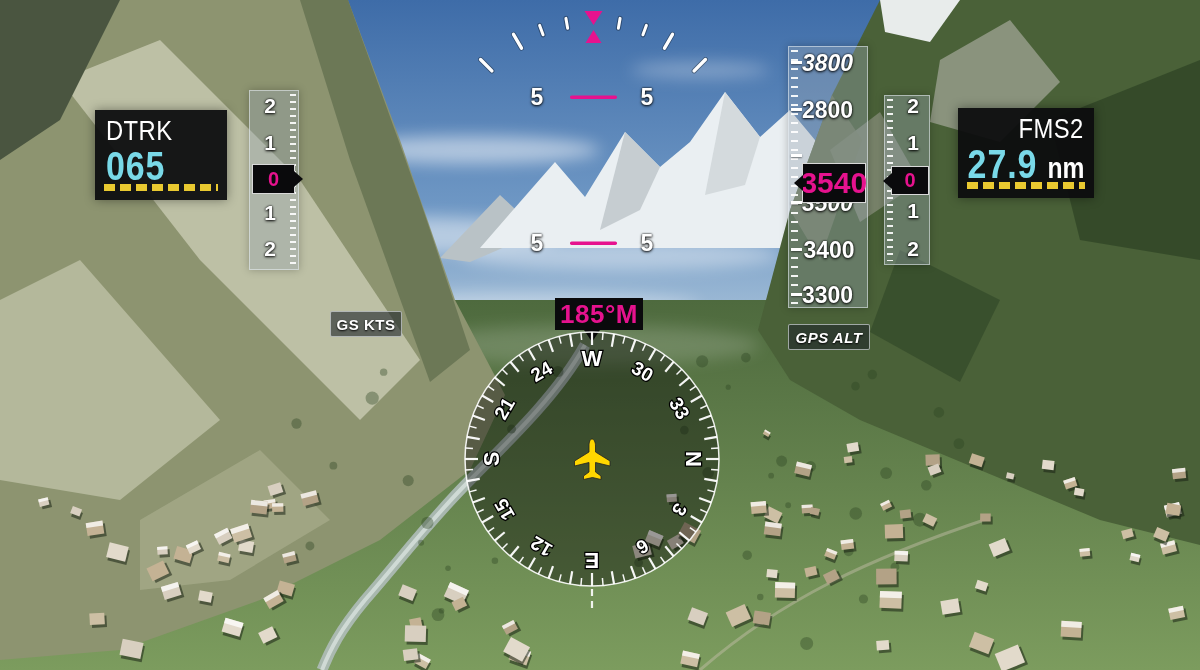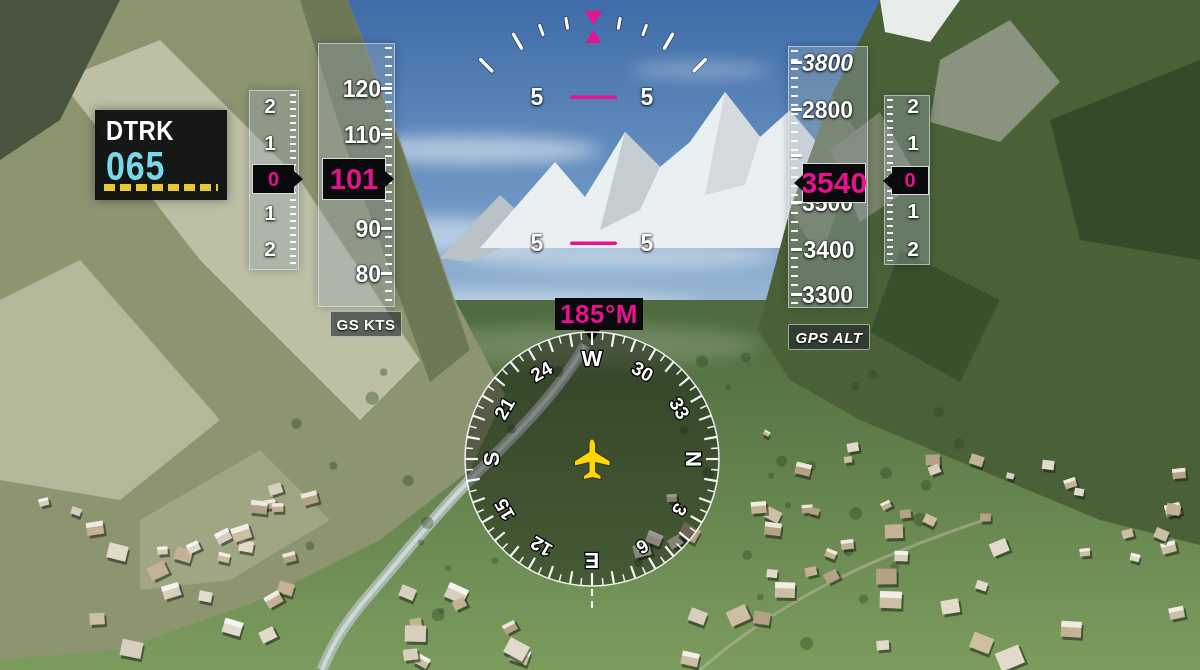--- a/index.html
+++ b/index.html
@@ -19,21 +19,21 @@
   .ltick{position:absolute;right:2px;width:11px;height:3px;background:#fff;box-shadow:0 1px 2px rgba(0,0,0,.45);}
   .ltick.lft{left:2px;right:auto;}
   .otl{text-shadow:0 0 2px #000,0 1px 3px rgba(0,0,0,.9);}
   .vbox{position:absolute;background:#0a0a0c;border:1px solid #d9d9d9;display:flex;align-items:center;justify-content:center;color:#E6128E;font-weight:700;}
   .ptr{position:absolute;top:50%;margin-top:-8px;width:0;height:0;border-top:8px solid transparent;border-bottom:8px solid transparent;}
   .ptr.r{right:-9px;border-left:9px solid #0a0a0c;}
   .ptr.l{left:-9px;border-right:9px solid #0a0a0c;}
   .tapelabel{position:absolute;background:rgba(32,38,44,.62);border:1px solid rgba(235,240,245,.6);border-radius:2px;color:#fff;font-weight:700;font-size:15px;letter-spacing:.5px;display:flex;align-items:center;justify-content:center;text-shadow:0 1px 2px #000;}
   
   .databox{position:absolute;background:rgba(12,12,14,.94);box-shadow:0 0 10px rgba(0,0,0,.4);}
-  .db-label{position:absolute;color:#fff;font-weight:700;font-size:28px;line-height:28px;letter-spacing:.5px;}
+  .db-label{position:absolute;color:#fff;font-weight:400;font-size:28px;line-height:28px;letter-spacing:.5px;}
   .db-value{position:absolute;color:#79D9E8;font-weight:700;font-size:40px;line-height:40px;letter-spacing:1px;}
   .db-unit{color:#fff;font-size:29px;font-weight:700;letter-spacing:0;}
   .cndl{transform:scaleX(.85);transform-origin:left center;display:inline-block;}
   .cndr{transform:scaleX(.85);transform-origin:right center;display:inline-block;}
   .dashes{position:absolute;height:7px;background:repeating-linear-gradient(to right,#E9C930 0 11px,transparent 11px 16px);}
   
   #hdgbox{position:absolute;left:555px;top:298px;width:88px;height:32px;background:#0a0a0c;display:flex;align-items:center;justify-content:center;color:#E6128E;font-weight:700;font-size:26px;letter-spacing:.5px;z-index:2;}
   
   .pitch5{position:absolute;width:24px;text-align:center;color:#fff;font-weight:700;font-size:23px;z-index:2;}
 </style>
@@ -670,65 +670,55 @@
     <line x1="592" y1="589" x2="592" y2="610" stroke="#fff" stroke-width="2.2" stroke-dasharray="7 5" opacity=".9"></line>
     <path id="acft" d="M592,439 C594,439 595.5,442 595.5,446 L595.5,452 L610,461 L610,466 L595.5,462.5 L595.5,472 L601,476 L601,479.5 L592.5,477.5 L583.5,479.5 L583.5,476 L589,472 L589,462.5 L574.5,466 L574.5,461 L589,452 L589,446 C589,442 590,439 592,439 Z" fill="#FFD700" stroke="#222" stroke-width=".8"></path>
   </svg>
 
   <div class="databox ovl" style="left:95px;top:110px;width:132px;height:90px;">
     <div class="db-label" style="left:11px;top:7px;"><span class="cndl">DTRK</span></div>
     <div class="db-value" style="left:11px;top:36px;"><span class="cndl">065</span></div>
     <div class="dashes" style="left:9px;bottom:9px;width:114px;"></div>
   </div>
 
+  <div class="databox ovl" style="left:958px;top:108px;width:136px;height:90px;">
+    <div class="db-label" style="right:10px;top:7px;"><span class="cndr">FMS2</span></div>
+    <div class="db-value" style="right:10px;top:36px;white-space:nowrap;"><span class="cndr"><span>27.9</span>&nbsp;<span class="db-unit">nm</span></span></div>
+    <div class="dashes" style="right:9px;bottom:9px;width:118px;"></div>
+  </div>
 
   <div class="tape ovl" style="left:249px;top:90px;width:48px;height:178px;">
     <div class="tickstrip fine ts-r"></div>
     <div class="vnum otl" style="left:8px;top:3px;">2</div>
     <div class="vnum otl" style="left:8px;top:40px;">1</div>
     <div class="vnum otl" style="left:8px;top:110px;">1</div>
     <div class="vnum otl" style="left:8px;top:146px;">2</div>
     <div class="vbox" style="left:2px;top:73px;width:41px;height:28px;font-size:20px;">
       <span>0</span>
         <i class="ptr r"></i>
     </div>
   </div>
 
-  <div class="tape ovl" style="left:318px;top:43px;width:75px;height:262px;">
-    <div class="tickstrip ts-r"></div>
-    <div class="tnum otl" style="top:32px;">120</div>
-    <div class="tnum otl" style="top:78px;">110</div>
-    <div class="tnum otl" style="top:172px;">90</div>
-    <div class="tnum otl" style="top:217px;">80</div>
-    <div class="ltick" style="top:43px;"></div>
-    <div class="ltick" style="top:89px;"></div>
-    <div class="ltick" style="top:183px;"></div>
-    <div class="ltick" style="top:228px;"></div>
-    <div class="vbox" style="left:3px;top:114px;width:62px;height:40px;font-size:29px;">
-      <span>101</span>
-        <i class="ptr r"></i>
-    </div>
-  </div>
   <div class="tapelabel ovl" style="left:318px;top:311px;width:70px;height:24px;margin-left:12px;">GS KTS</div>
 
   <div class="pitch5 otl" style="left:525px;top:84px;">5</div>
   <div class="pitch5 otl" style="left:635px;top:84px;">5</div>
   <div class="pitch5 otl" style="left:525px;top:230px;">5</div>
   <div class="pitch5 otl" style="left:635px;top:230px;">5</div>
 
   <div id="hdgbox">
       <span>185°M</span>
     </div>
 
   <div class="tape ovl" style="left:788px;top:46px;width:78px;height:260px;">
     <div class="tickstrip ts-l"></div>
     <div class="tnum lft otl" style="top:3px;font-style:italic;">3800</div>
     <div class="tnum lft otl" style="top:50px;">2800</div>
     <div class="tnum lft otl" style="top:97px;margin-top:24px;">3600</div>
-    <div class="tnum lft otl" style="top:143px;">3500</div>
+    <div class="tnum lft otl" style="top:143px;font-style:italic;">3500</div>
     <div class="tnum lft otl" style="top:190px;text-align:center;">3400</div>
     <div class="tnum lft otl" style="top:235px;">3300</div>
     <div class="ltick lft" style="top:14px;"></div>
     <div class="ltick lft" style="top:61px;"></div>
     <div class="ltick lft" style="top:107px;"></div>
     <div class="ltick lft" style="top:154px;"></div>
     <div class="ltick lft" style="top:201px;"></div>
     <div class="ltick lft" style="top:246px;"></div>
     <div class="vbox" style="right:1px;top:116px;width:62px;height:38px;">
       <span style="font-size:29px;">3</span>

